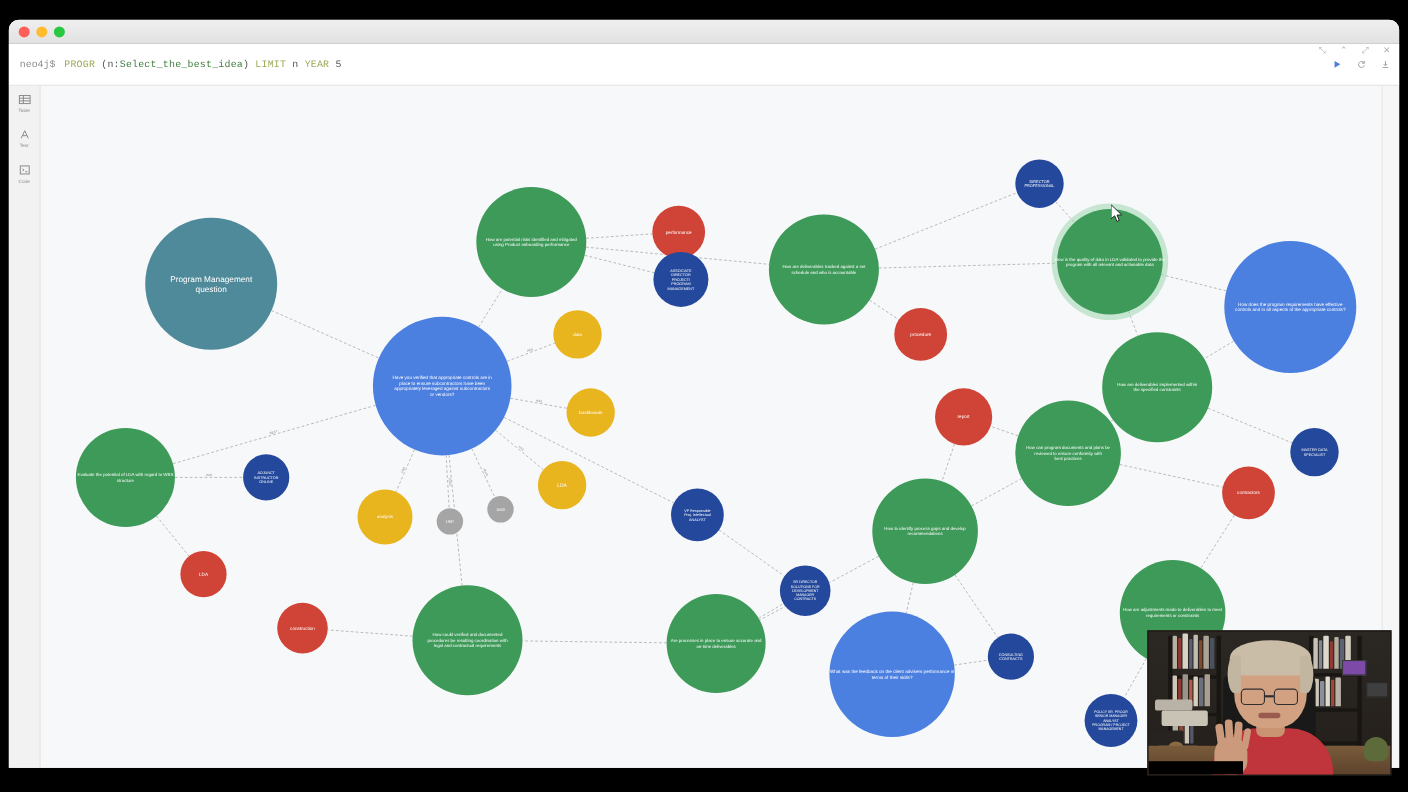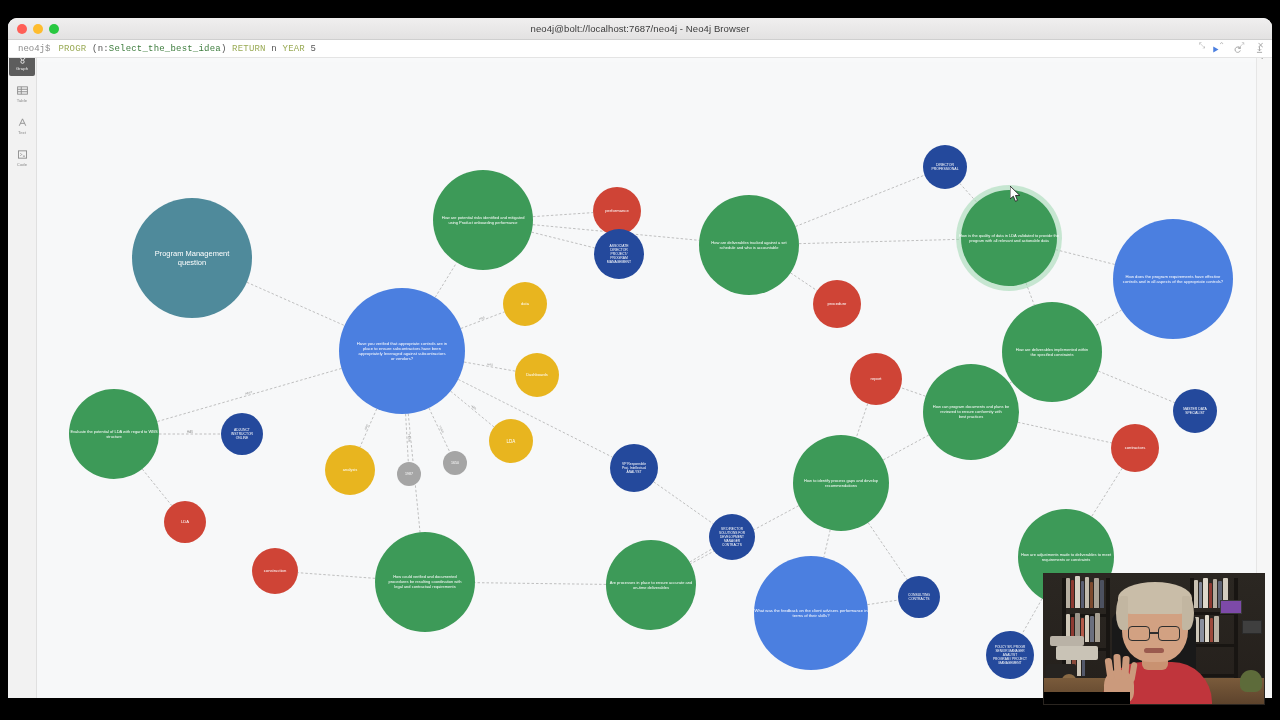--- a/index.html
+++ b/index.html
@@ -61,21 +61,21 @@
     position: absolute; right: 0; top: 0; width: 16px; height: 100%;
     background: #f6f6f6; border-left: 1px solid #e6e6e6;
   }
   .rrail .chev {
     position: absolute; top: 12px; left: 3px; font-size: 10px; color: #9a9a9a;
     cursor: pointer; line-height: 1;
   }
 
   
   .editorbar {
-    position: absolute; left: 0; right: 0; top: 0; height: 18px;
+    position: absolute; left: 0; right: 0; top: 0; height: 38px;
     background: #fff; border-bottom: 1px solid #e4e4e4; display: flex;
     align-items: center; z-index: 6;
   }
   .prompt { font-family: "Liberation Mono", monospace; font-size: 9px; color: #8d8d8d; margin-left: 10px; }
   .query { font-family: "Liberation Mono", monospace; font-size: 9px; margin-left: 8px; letter-spacing: .2px; }
   .kw { color: #9aab56; }
   .lbl-tok { color: #3e7d3e; }
   .pn { color: #555; }
   .editor-icons { margin-left: auto; display: flex; align-items: center; gap: 13px; padding-right: 8px; }
   .ei { cursor: pointer; }
@@ -136,21 +136,20 @@
 <div id="root">
 
   <div class="window">
 
     <div class="titlebar">
       <div class="traffic">
         <div class="tl red"></div>
         <div class="tl yellow"></div>
         <div class="tl green"></div>
       </div>
-      <div class="win-title">neo4j@bolt://localhost:7687/neo4j - Neo4j Browser</div>
     </div>
 
     <div class="appbody">
 
       <div class="rail">
         <div class="rail-item active">
           <svg width="13" height="13" viewBox="0 0 16 16">
             <circle cx="4" cy="4" r="2"></circle>
               <circle cx="12" cy="5" r="2"></circle>
               <circle cx="8" cy="12" r="2"></circle>
@@ -189,21 +188,21 @@
       <div class="frame-tools">
         <span class="ft">⤡</span>
         <span class="ft">⌃</span>
         <span class="ft">⤢</span>
         <span class="ft">✕</span>
       </div>
 
       <div class="editorbar">
         <span class="prompt">neo4j$</span>
         <span class="query">
-          <span class="kw">PROGR</span><span class="pn">&nbsp;</span><span class="pn">(n:</span><span class="lbl-tok">Select_the_best_idea</span><span class="pn">)</span><span class="pn">&nbsp;</span><span class="kw">RETURN</span><span class="pn">&nbsp;</span><span class="pn">n</span><span class="pn">&nbsp;</span><span class="kw">YEAR</span><span class="pn">&nbsp;</span><span class="pn">5</span>
+          <span class="kw">PROGR</span><span class="pn">&nbsp;</span><span class="pn">(n:</span><span class="lbl-tok">Select_the_best_idea</span><span class="pn">)</span><span class="pn">&nbsp;</span><span class="kw">LIMIT</span><span class="pn">&nbsp;</span><span class="pn">n</span><span class="pn">&nbsp;</span><span class="kw">YEAR</span><span class="pn">&nbsp;</span><span class="pn">5</span>
         </span>
         <span class="editor-icons">
           <span class="ei">
             <svg width="9" height="9" viewBox="0 0 12 12">
                 <polygon points="3,2 10,6 3,10" fill="#4b7fe0"></polygon>
               </svg>
           </span>
           <span class="ei">
             <svg width="9" height="9" viewBox="0 0 12 12" fill="none" stroke="#9a9a9a" stroke-width="1.1">
               <path d="M9.5 4.5 A3.6 3.6 0 1 0 9.8 7.2"></path>

